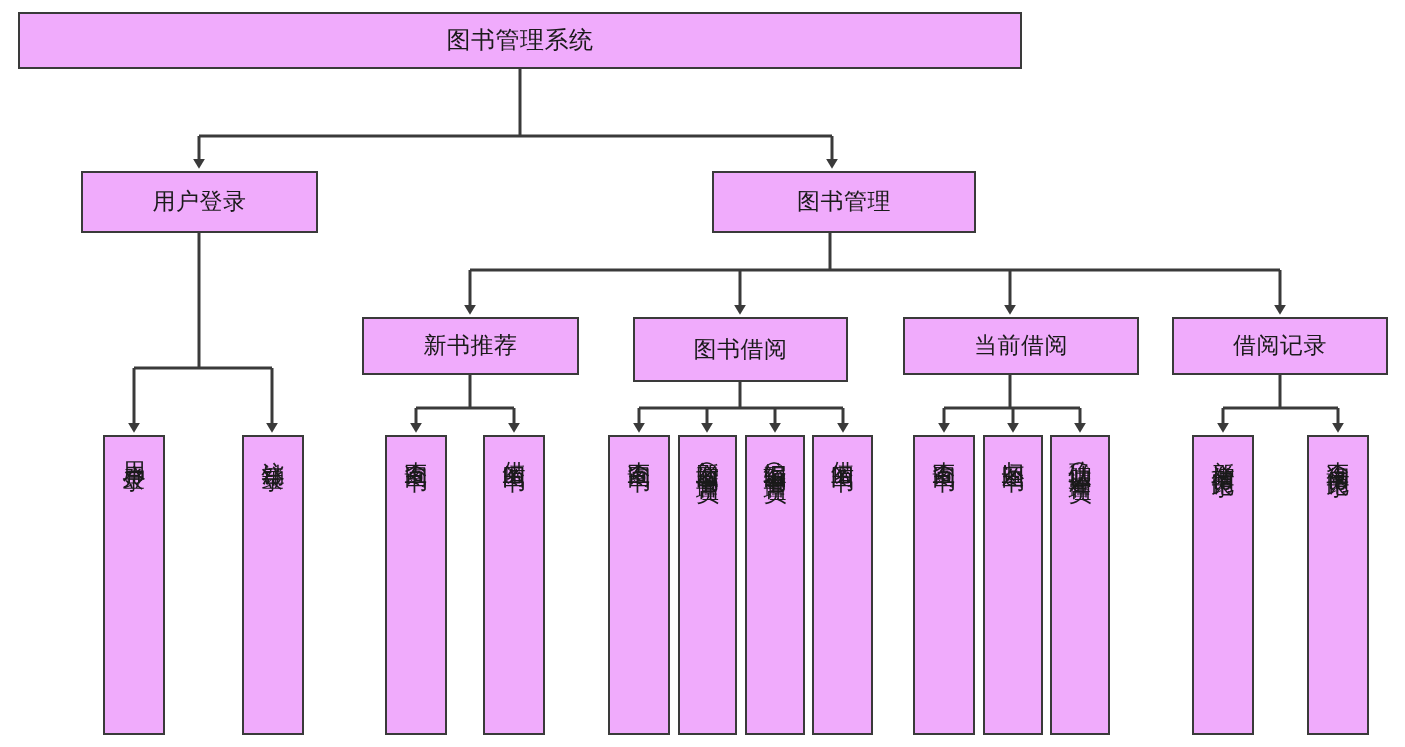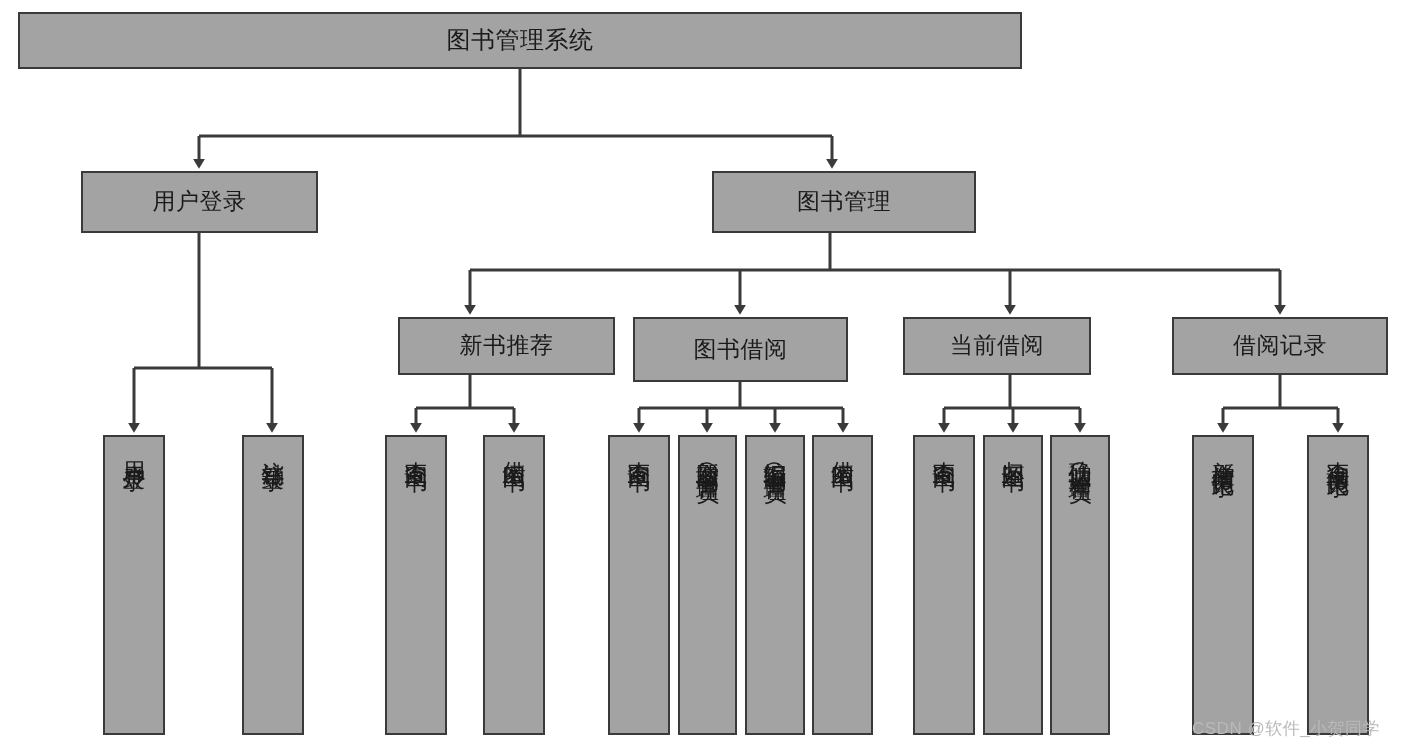--- a/index.html
+++ b/index.html
@@ -23,21 +23,21 @@
     left: 0;
     top: 0;
     width: 1405px;
     height: 747px;
     pointer-events: none;
   }
   .node {
     position: absolute;
     box-sizing: border-box;
     border: 2px solid #3a3a3a;
-    background: #a3a3a3;
+    background: #f0abfc;
     display: flex;
     align-items: center;
     justify-content: center;
     color: #1a1a1a;
   }
   .node-label {
     display: block;
     text-align: center;
     line-height: 1.18;
     letter-spacing: 0.5px;
@@ -133,27 +133,27 @@
     <span class="node-label">图书管理系统</span>
   </div>
 
   <div class="node horiz" id="node-l2-0" style="left: 81px; top: 171px; width: 237px; height: 62px;">
     <span class="node-label">用户登录</span>
   </div>
   <div class="node horiz" id="node-l2-1" style="left: 712px; top: 171px; width: 264px; height: 62px;">
     <span class="node-label">图书管理</span>
   </div>
 
-  <div class="node horiz" id="node-l3-0" style="left: 362px; top: 317px; width: 217px; height: 58px; margin-left: 36px;">
+  <div class="node horiz" id="node-l3-0" style="left: 362px; top: 317px; width: 217px; height: 58px;">
     <span class="node-label">新书推荐</span>
   </div>
   <div class="node horiz" id="node-l3-1" style="left: 633px; top: 317px; width: 215px; height: 65px;">
     <span class="node-label">图书借阅</span>
   </div>
-  <div class="node horiz" id="node-l3-2" style="left: 903px; top: 317px; width: 188px; height: 58px;">
+  <div class="node horiz" id="node-l3-2" style="left: 903px; top: 317px; width: 236px; height: 58px;">
     <span class="node-label">当前借阅</span>
   </div>
   <div class="node horiz" id="node-l3-3" style="left: 1172px; top: 317px; width: 216px; height: 58px;">
     <span class="node-label">借阅记录</span>
   </div>
 
   <div class="node vert" id="node-leaf-0" style="left: 103px; top: 435px; width: 62px; height: 300px;">
     <span class="node-label">用户登录</span>
   </div>
   <div class="node vert" id="node-leaf-1" style="left: 242px; top: 435px; width: 62px; height: 300px;">
@@ -186,15 +186,14 @@
   <div class="node vert" id="node-leaf-10" style="left: 1050px; top: 435px; width: 60px; height: 300px;">
     <span class="node-label">确认归还（管理员）</span>
   </div>
   <div class="node vert" id="node-leaf-11" style="left: 1192px; top: 435px; width: 62px; height: 300px;">
     <span class="node-label">新增借阅记录</span>
   </div>
   <div class="node vert" id="node-leaf-12" style="left: 1307px; top: 435px; width: 62px; height: 300px;">
     <span class="node-label">查询借阅记录</span>
   </div>
 
-  <div class="watermark" id="watermark" style="left:1192px; top:717px;">CSDN @软件_小贺同学</div>
 
 </div>
 
 </body></html>

